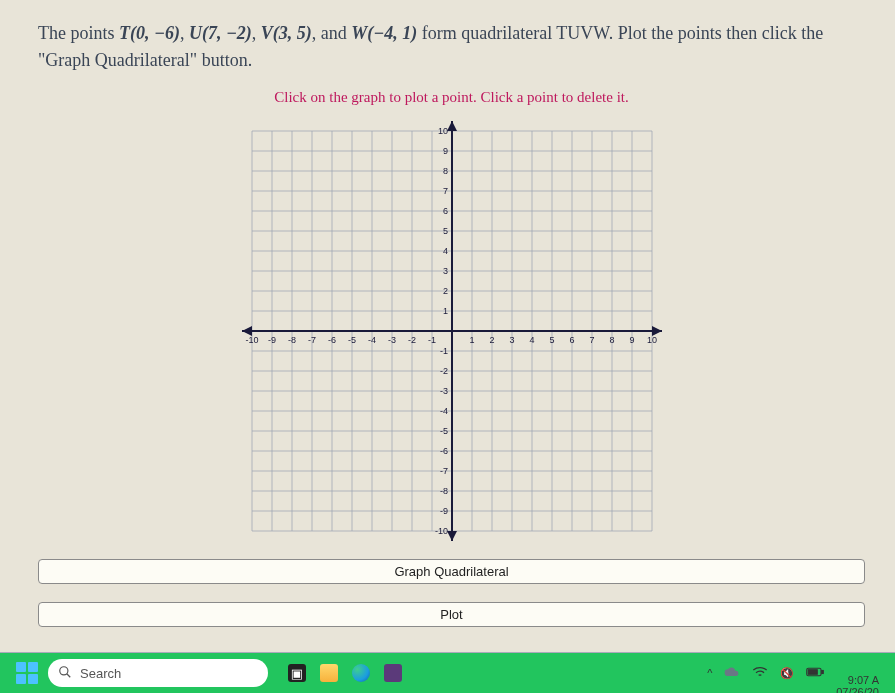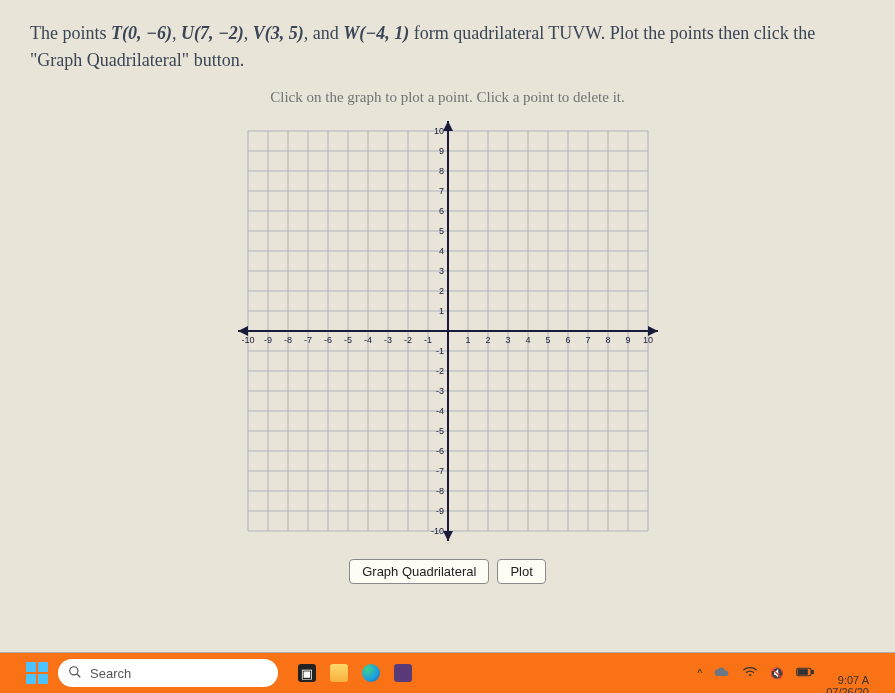--- a/index.html
+++ b/index.html
@@ -6,69 +6,70 @@
   margin: 0;
   padding: 0;
   font-family: Georgia, 'Times New Roman', serif;
   background: #e8e4d8;
   width: 895px;
   height: 693px;
   overflow: hidden;
   position: relative;
 }
 .content {
-  padding: 20px 30px 10px 30px;
+  padding: 20px 30px 10px 38px;
 }
 .question-text {
   color: #3a4556;
   font-size: 18px;
   line-height: 1.5;
   margin-bottom: 5px;
 }
 .question-text b { font-style: italic; }
 .hint-text {
-  color: #737373;
+  color: #be185d;
   font-size: 15px;
   text-align: center;
   margin: 15px 0 5px 0;
 }
 .graph-wrap {
   display: flex;
   justify-content: center;
 }
 .graph {
   background: transparent;
 }
 .button-row {
   display: flex;
   justify-content: center;
-  gap: 8px;
+  gap: 18px;
   margin-top: 8px;
+  flex-direction: column;
 }
 .btn {
   background: #fdfcf5;
   border: 1px solid #8a8a8a;
   border-radius: 4px;
   padding: 4px 12px;
   font-family: Arial, sans-serif;
   font-size: 13px;
   color: #222;
   cursor: pointer;
 }
 .taskbar {
   position: absolute;
   bottom: 0;
   left: 0;
   right: 0;
   height: 40px;
-  background: #f97316;
+  background: #22c55e;
   border-top: 1px solid #aab;
   display: flex;
   align-items: center;
-  padding: 0 26px;
+  padding: 0 16px;
   gap: 10px;
   font-family: Arial, sans-serif;
 }
 .start-icon {
   width: 22px; height: 22px;
   display: grid;
   grid-template-columns: 1fr 1fr;
   grid-template-rows: 1fr 1fr;
   gap: 2px;
 }

